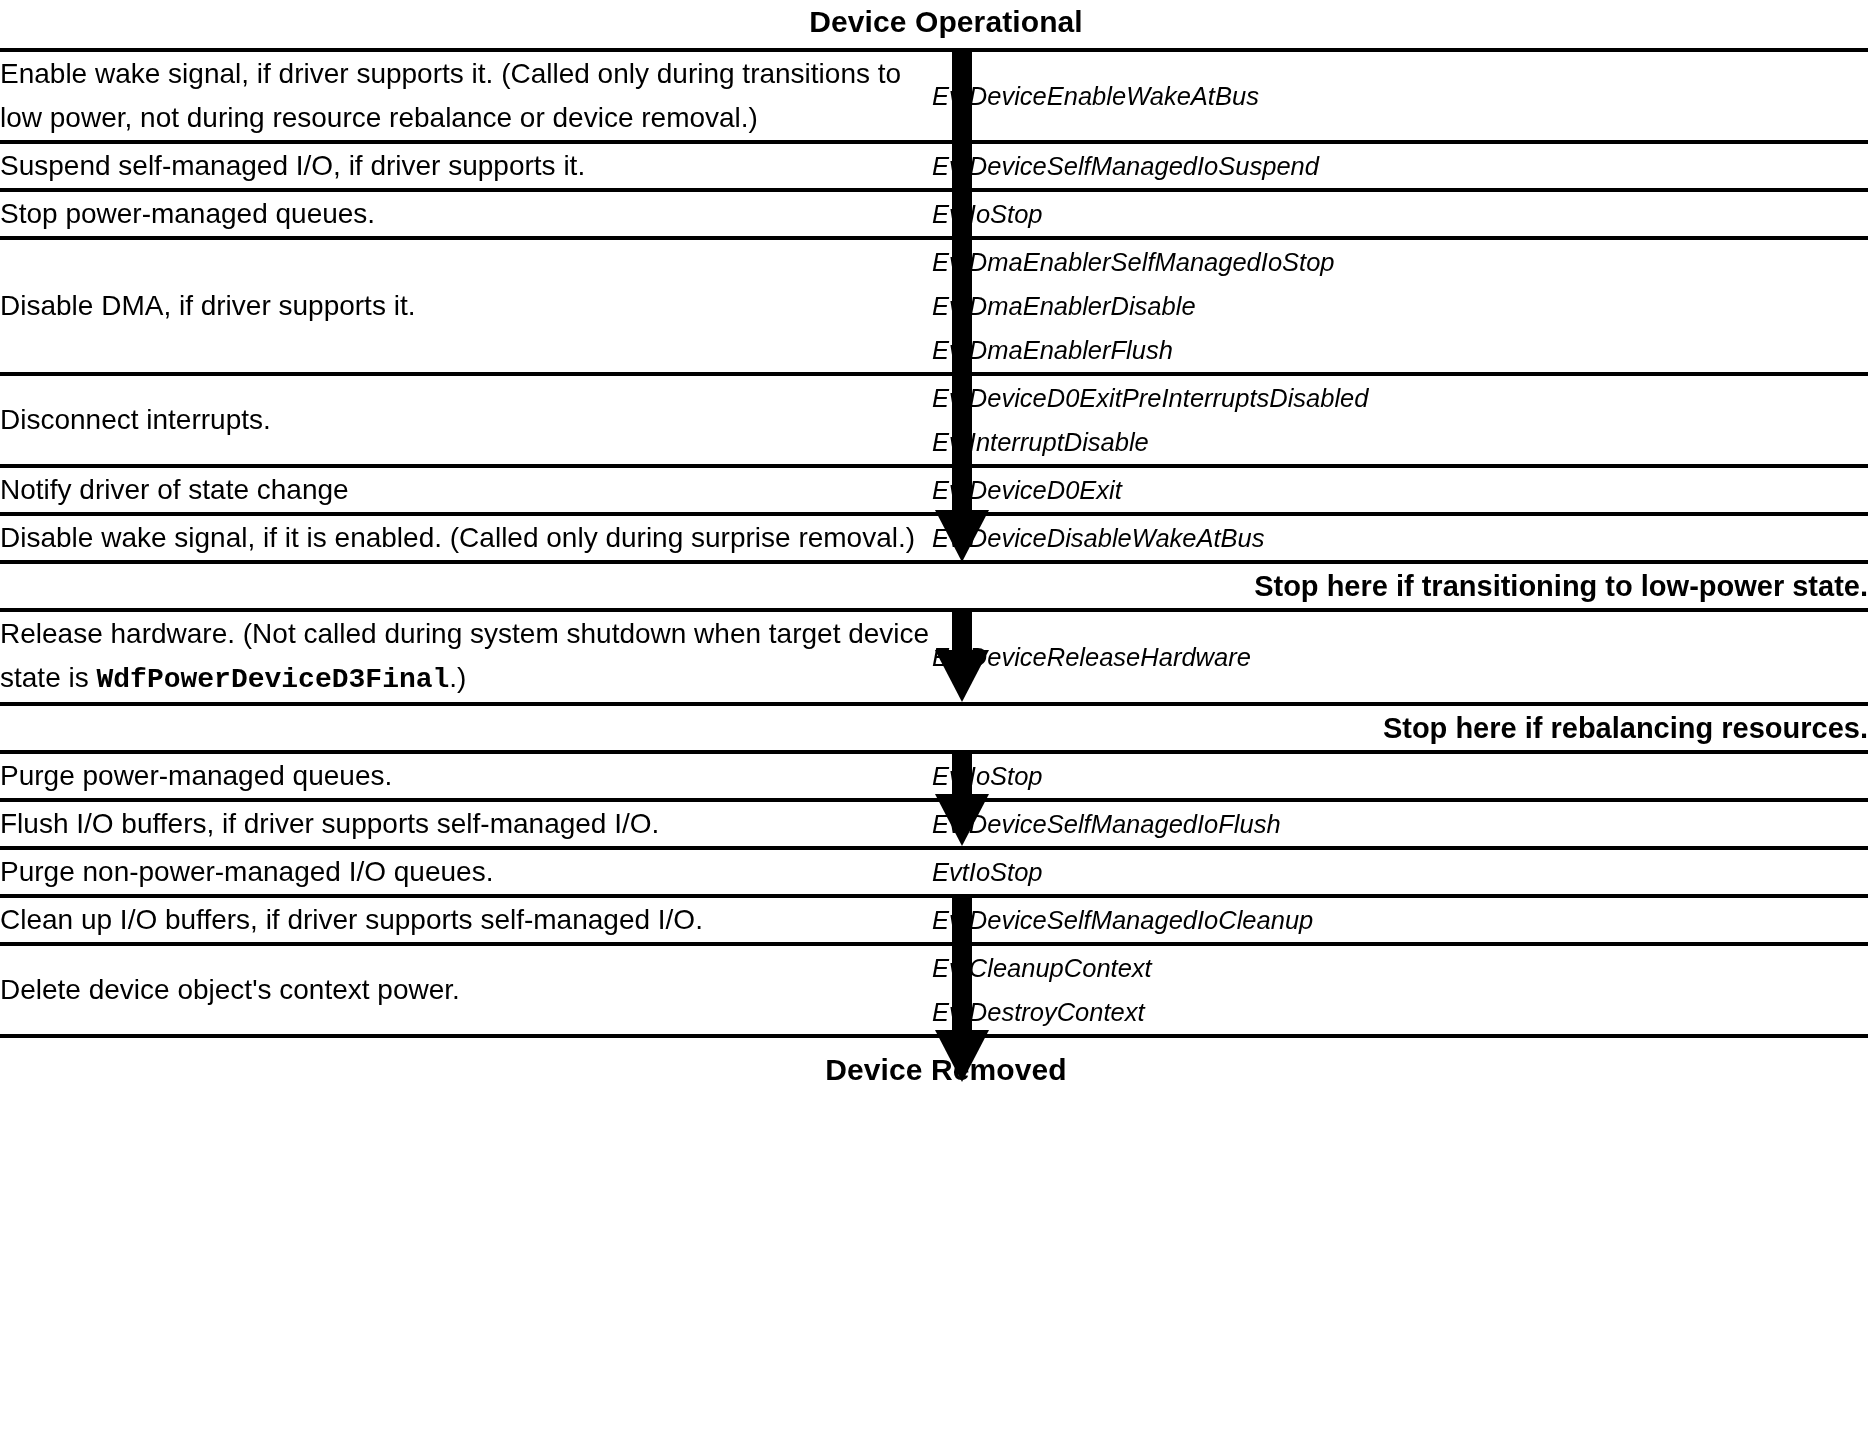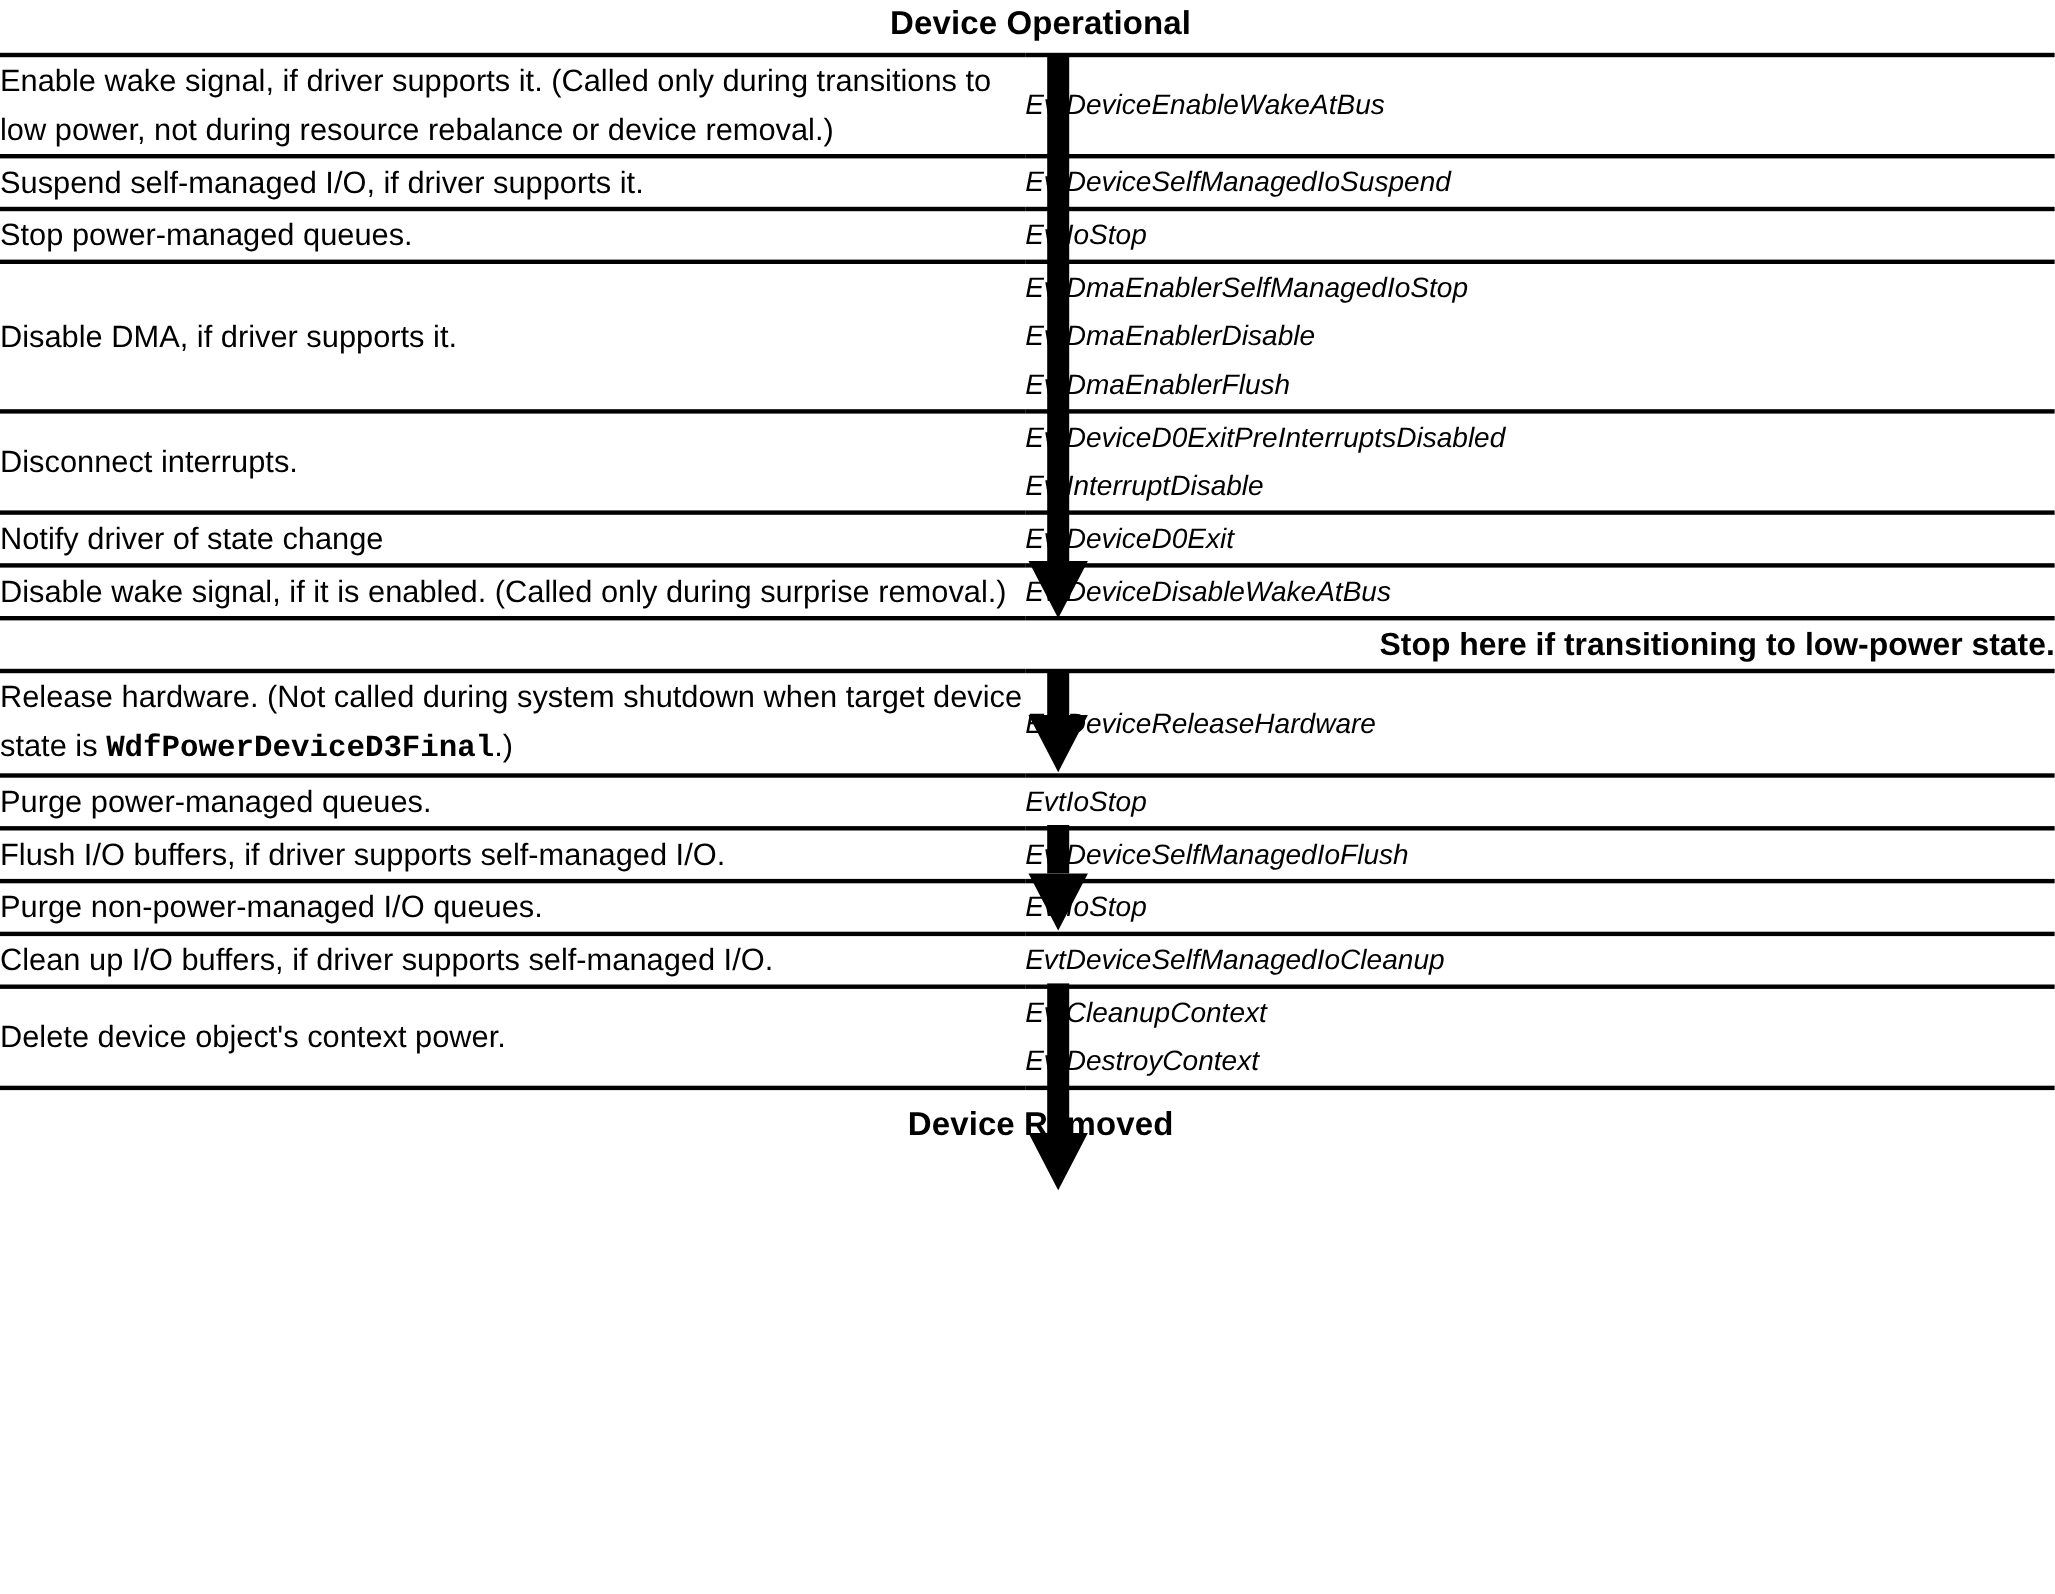--- a/index.html
+++ b/index.html
@@ -145,20 +145,23 @@
           </td>
         </tr>
         <tr class="band thin">
           <td class="c-full" colspan="2">Stop here if transitioning to low-power state.</td>
         </tr>
         <tr class="band">
           <td class="c-left"><span>Release hardware. (Not called during system shutdown when target device state is </span><span class="cb">WdfPowerDeviceD3Final</span><span>.)</span></td>
           <td class="c-right">
             <span class="evt">EvtDeviceReleaseHardware</span>
           </td>
+        </tr>
+        <tr class="band thin">
+          <td class="c-full" colspan="2">Stop here if rebalancing resources.</td>
         </tr>
         <tr class="band">
           <td class="c-left">Purge power-managed queues.</td>
           <td class="c-right">
             <span class="evt">EvtIoStop</span>
           </td>
         </tr>
         <tr class="band">
           <td class="c-left">Flush I/O buffers, if driver supports self-managed I/O.</td>
           <td class="c-right">

